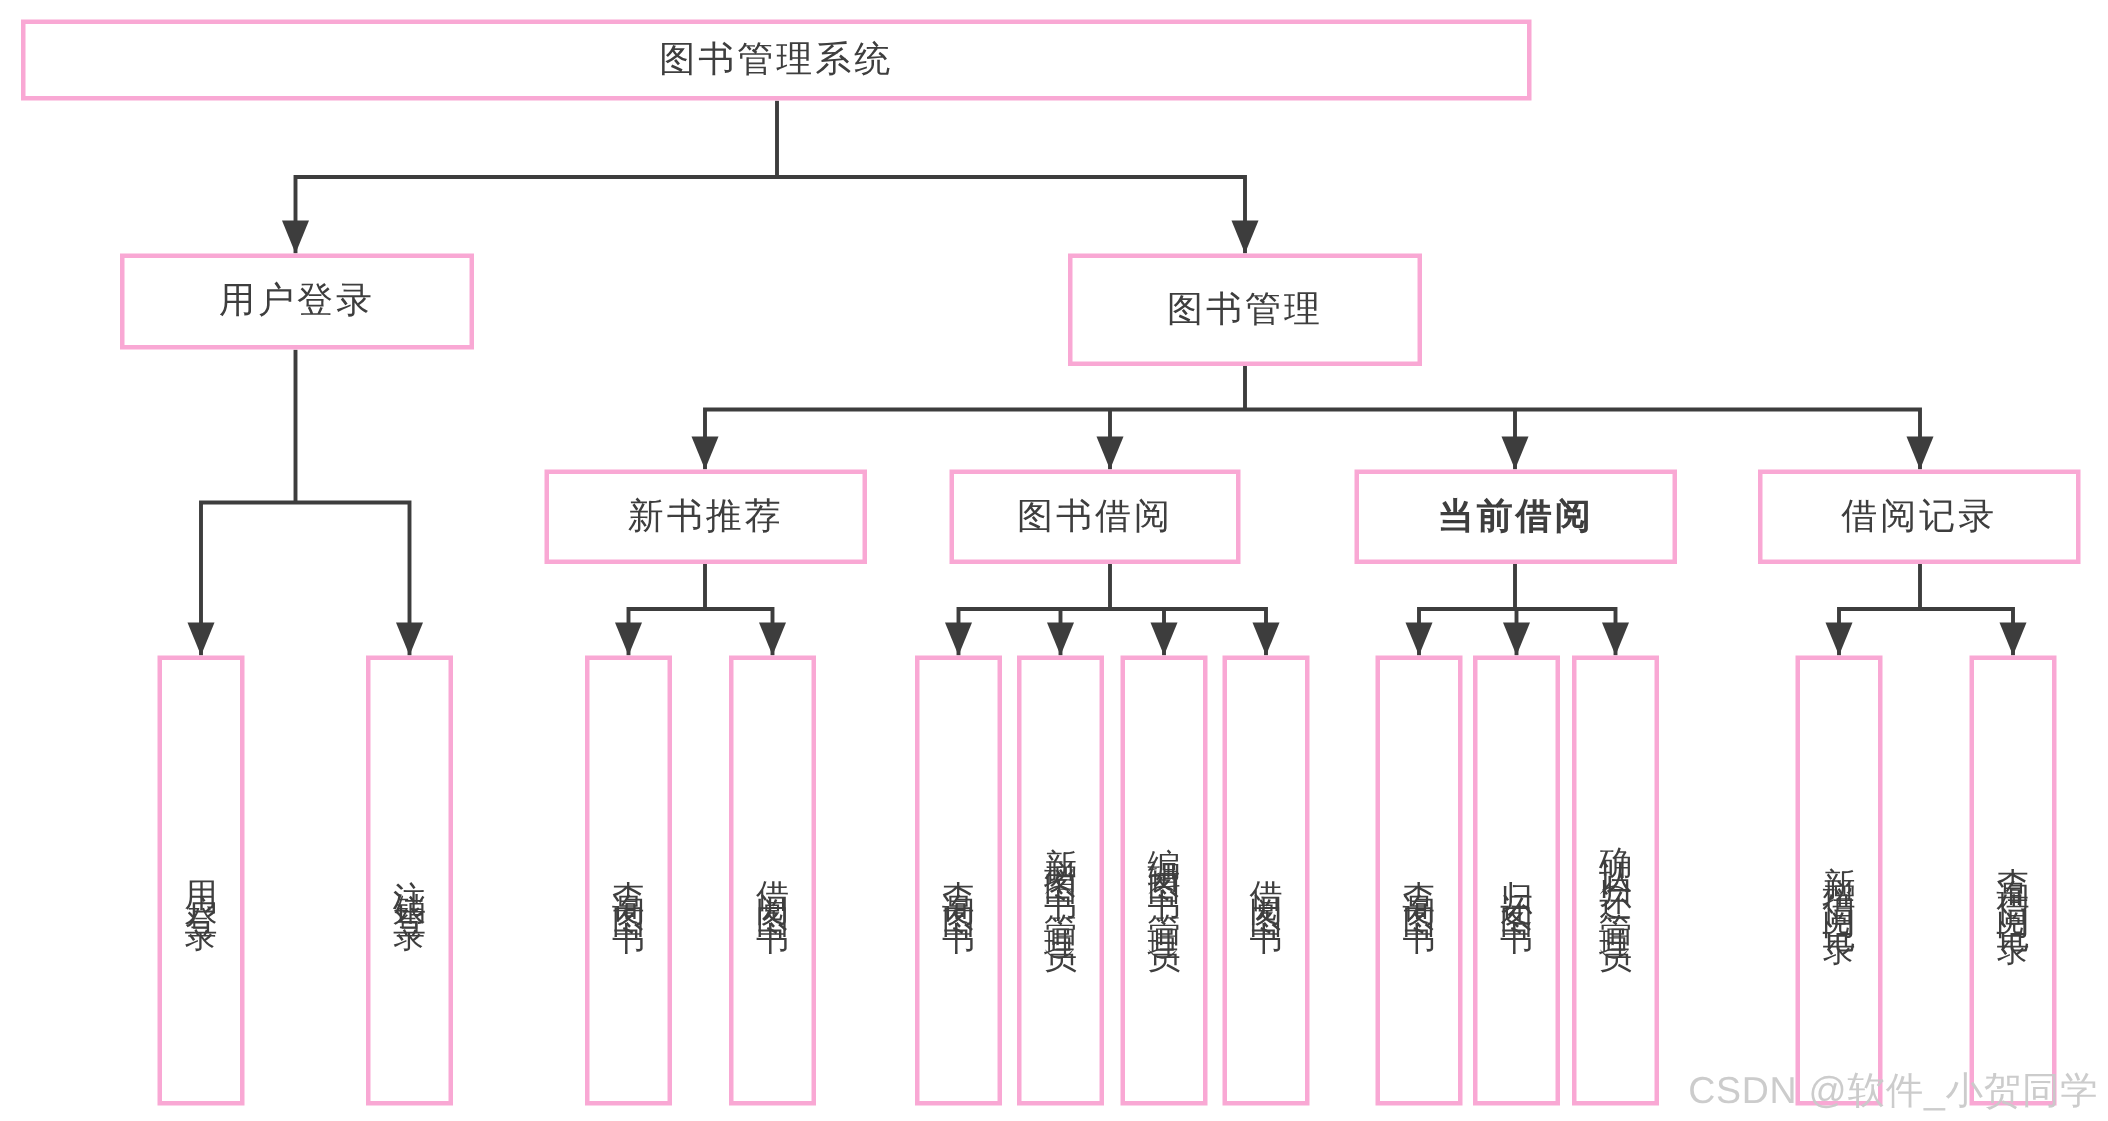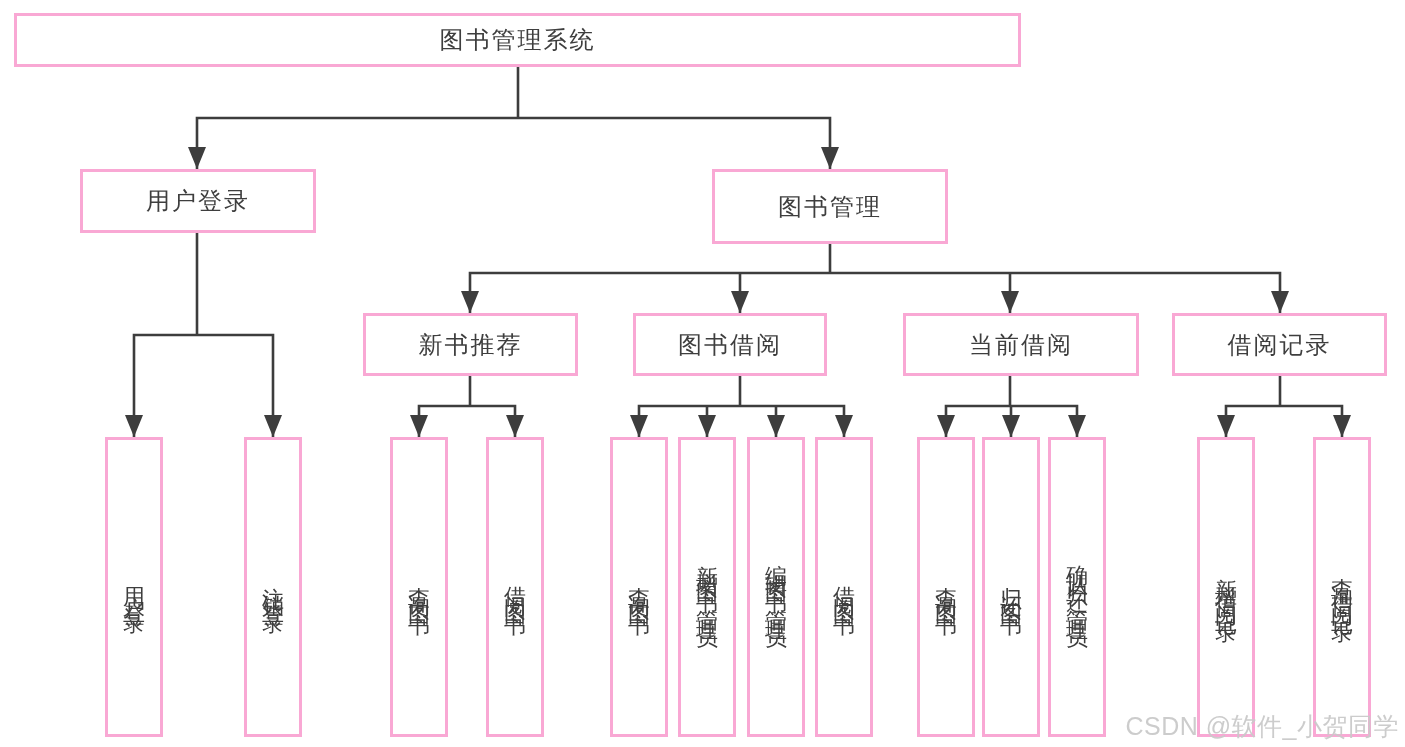--- a/index.html
+++ b/index.html
@@ -118,21 +118,21 @@
   <div class="node" style="left:712px; top:169px; width:236px; height:75px;">
     <span class="lbl">图书管理</span>
   </div>
 
   <div class="node" style="left:363px; top:313px; width:215px; height:63px;">
     <span class="lbl">新书推荐</span>
   </div>
   <div class="node" style="left:633px; top:313px; width:194px; height:63px;">
     <span class="lbl">图书借阅</span>
   </div>
-  <div class="node" style="left:903px; top:313px; width:236px; height:63px;">
+  <div class="node" style="left:903px; top:313px; width:215px; height:63px;font-weight:bold;">
     <span class="lbl">当前借阅</span>
   </div>
   <div class="node" style="left:1172px; top:313px; width:215px; height:63px;">
     <span class="lbl">借阅记录</span>
   </div>
 
   <div class="node vert" style="left:105px; top:437px; width:58px; height:300px;">
     <span class="lbl">用户登录</span>
   </div>
   <div class="node vert" style="left:244px; top:437px; width:58px; height:300px;">

